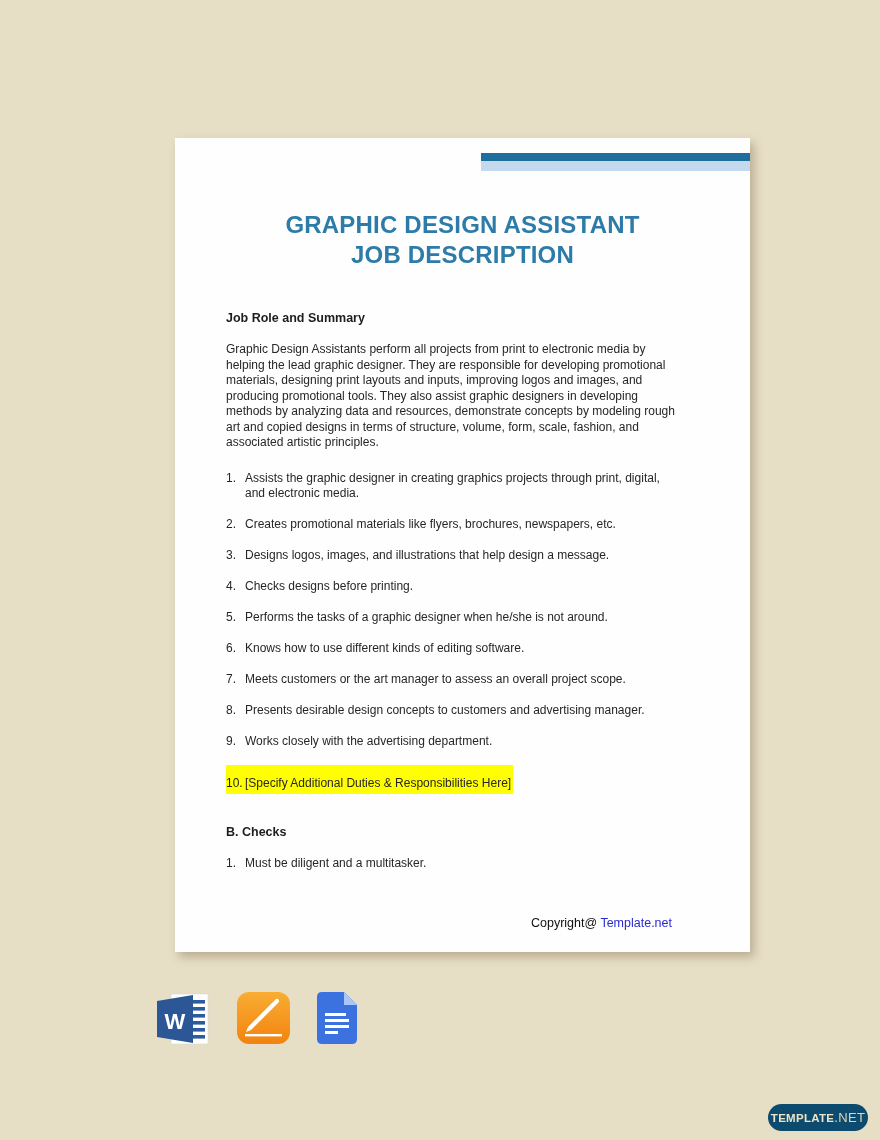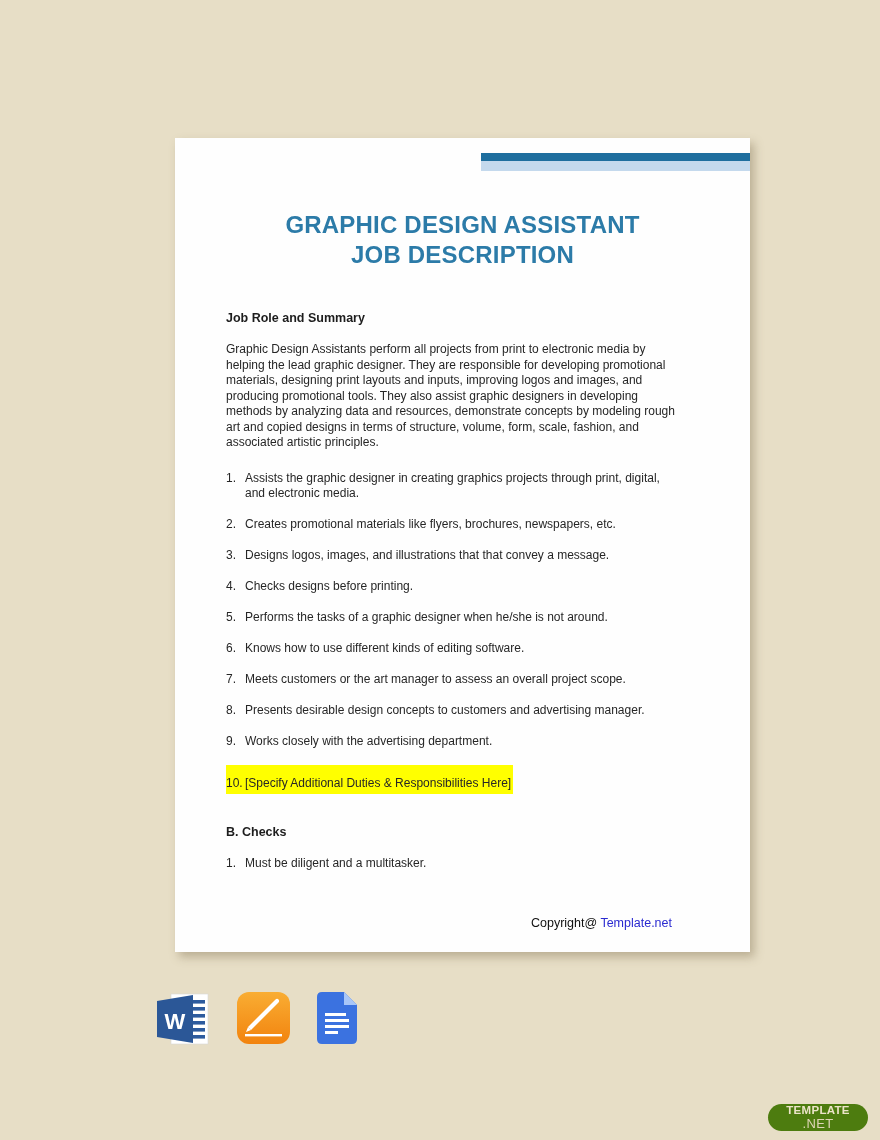--- a/index.html
+++ b/index.html
@@ -46,24 +46,23 @@
   .copyright {
     position:absolute; top:778px; right:78px;
     font-size:12.5px; color:#111;
   }
   .copyright .link { color:#2a2ad0; cursor:pointer; }
   .app-icons { position:absolute; left:152px; top:992px; height:54px; display:flex; }
   .icon-slot { margin-right:25px; cursor:pointer; }
   .badge {
     position:absolute; left:768px; top:1104px;
     width:100px; height:27px;
-    background:#4d7c0f; border-radius:14px;
+    background:#0c4a6e; border-radius:14px;
     display:flex; align-items:center; justify-content:center;
     cursor:pointer;
-    flex-direction:column;
   }
   .badge .b1 { color:#ece4c9; font-weight:bold; font-size:11.5px; letter-spacing:0.3px; }
   .badge .b2 { color:#ded5b6; font-weight:normal; font-size:13px; letter-spacing:0.3px; }
 </style>
 </head>
 <body>
 
 <div class="page">
 
   <div class="top-bars">
@@ -90,21 +89,21 @@
           <span class="txt">Assists the graphic designer in creating graphics projects through print, digital, and electronic media.</span>
         </div>
 
         <div class="li">
           <span class="num">2.</span>
           <span class="txt">Creates promotional materials like flyers, brochures, newspapers, etc.</span>
         </div>
 
         <div class="li">
           <span class="num">3.</span>
-          <span class="txt">Designs logos, images, and illustrations that that convey a message.</span>
+          <span class="txt">Designs logos, images, and illustrations that help design a message.</span>
         </div>
 
         <div class="li">
           <span class="num">4.</span>
           <span class="txt">Checks designs before printing.</span>
         </div>
 
         <div class="li">
           <span class="num">5.</span>
           <span class="txt">Performs the tasks of a graphic designer when he/she is not around.</span>

